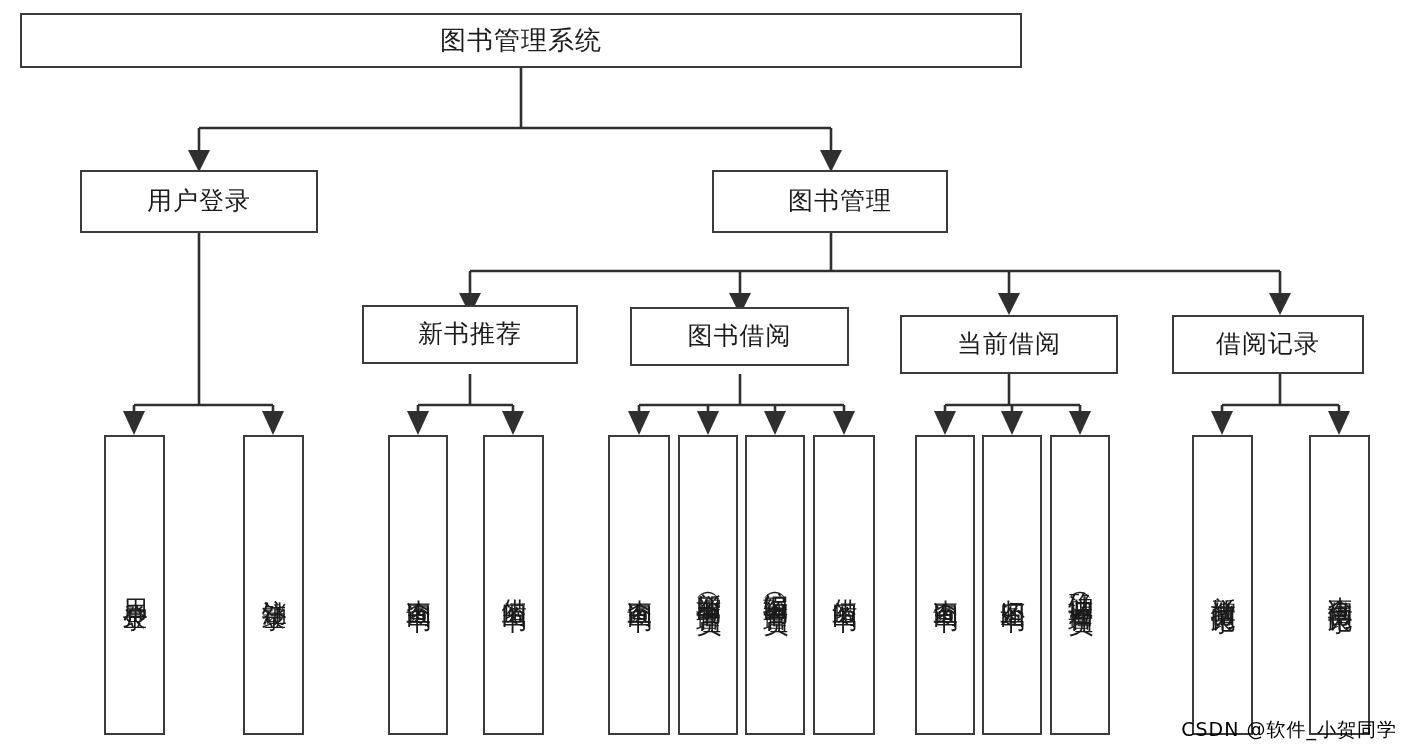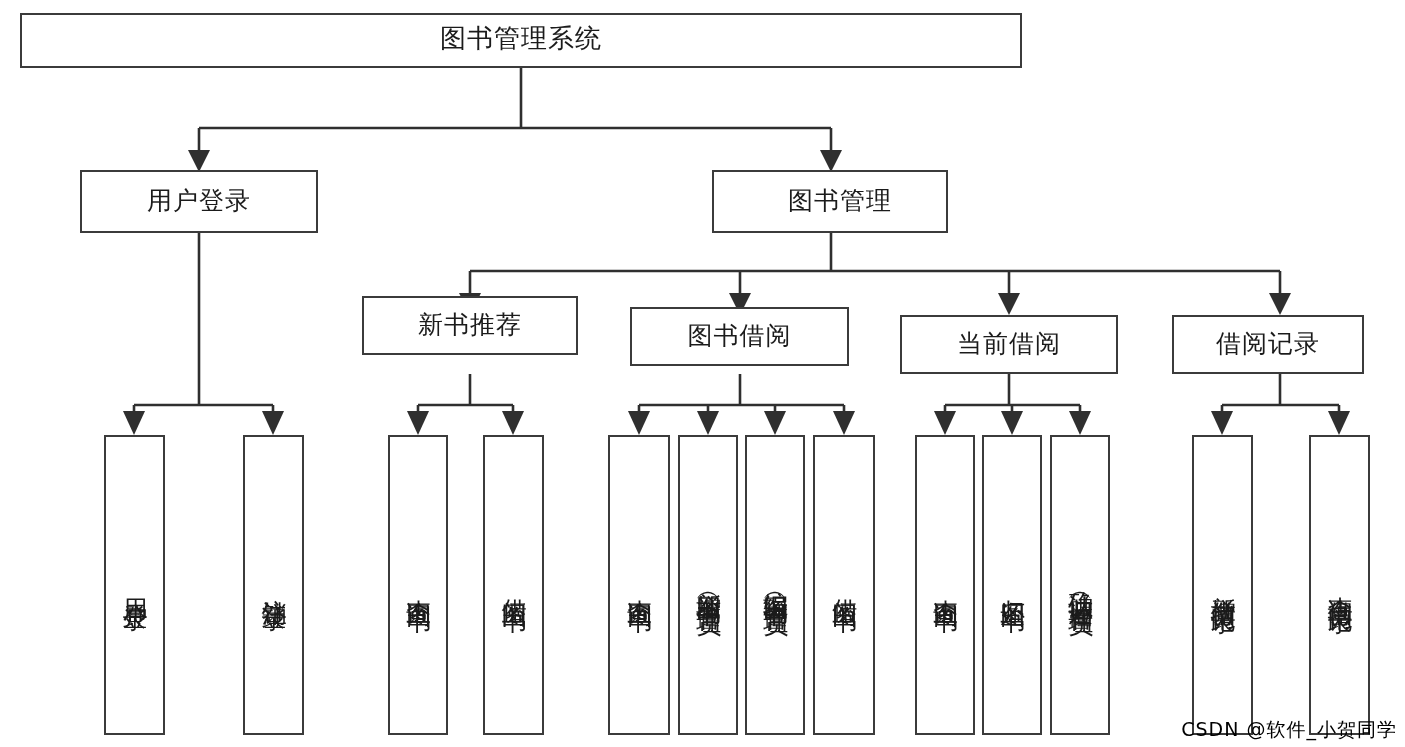--- a/index.html
+++ b/index.html
@@ -34,21 +34,21 @@
     display:block;
     text-align:center;
     line-height:1.22;
     white-space:nowrap;
   }
   
   .node.horiz .label{
     font-size:25px;
     letter-spacing:1px;
   }
-  .node.tier0 .label{font-size:26px;font-family:Liberation Mono, monospace;}
+  .node.tier0 .label{font-size:26px;}
   
   .node.vert{
     align-items:center;
     justify-content:center;
     padding:4px 0;
   }
   .node.vert .label{
     writing-mode:vertical-rl;
     text-orientation:upright;
     font-size:25px;
@@ -157,21 +157,21 @@
   </div>
 
   <div class="node horiz" style="left:80px;top:170px;width:238px;height:63px;">
     <span class="label">用户登录</span>
   </div>
 
   <div class="node horiz" style="left:712px;top:170px;width:236px;height:63px;padding-left:20px;">
     <span class="label">图书管理</span>
   </div>
 
-  <div class="node horiz" style="left:362px;top:296px;width:216px;height:59px;">
+  <div class="node horiz" style="left:362px;top:305px;width:216px;height:59px;">
     <span class="label">新书推荐</span>
   </div>
 
   <div class="node horiz" style="left:630px;top:307px;width:219px;height:59px;">
     <span class="label">图书借阅</span>
   </div>
 
   <div class="node horiz" style="left:900px;top:315px;width:218px;height:59px;">
     <span class="label">当前借阅</span>
   </div>

